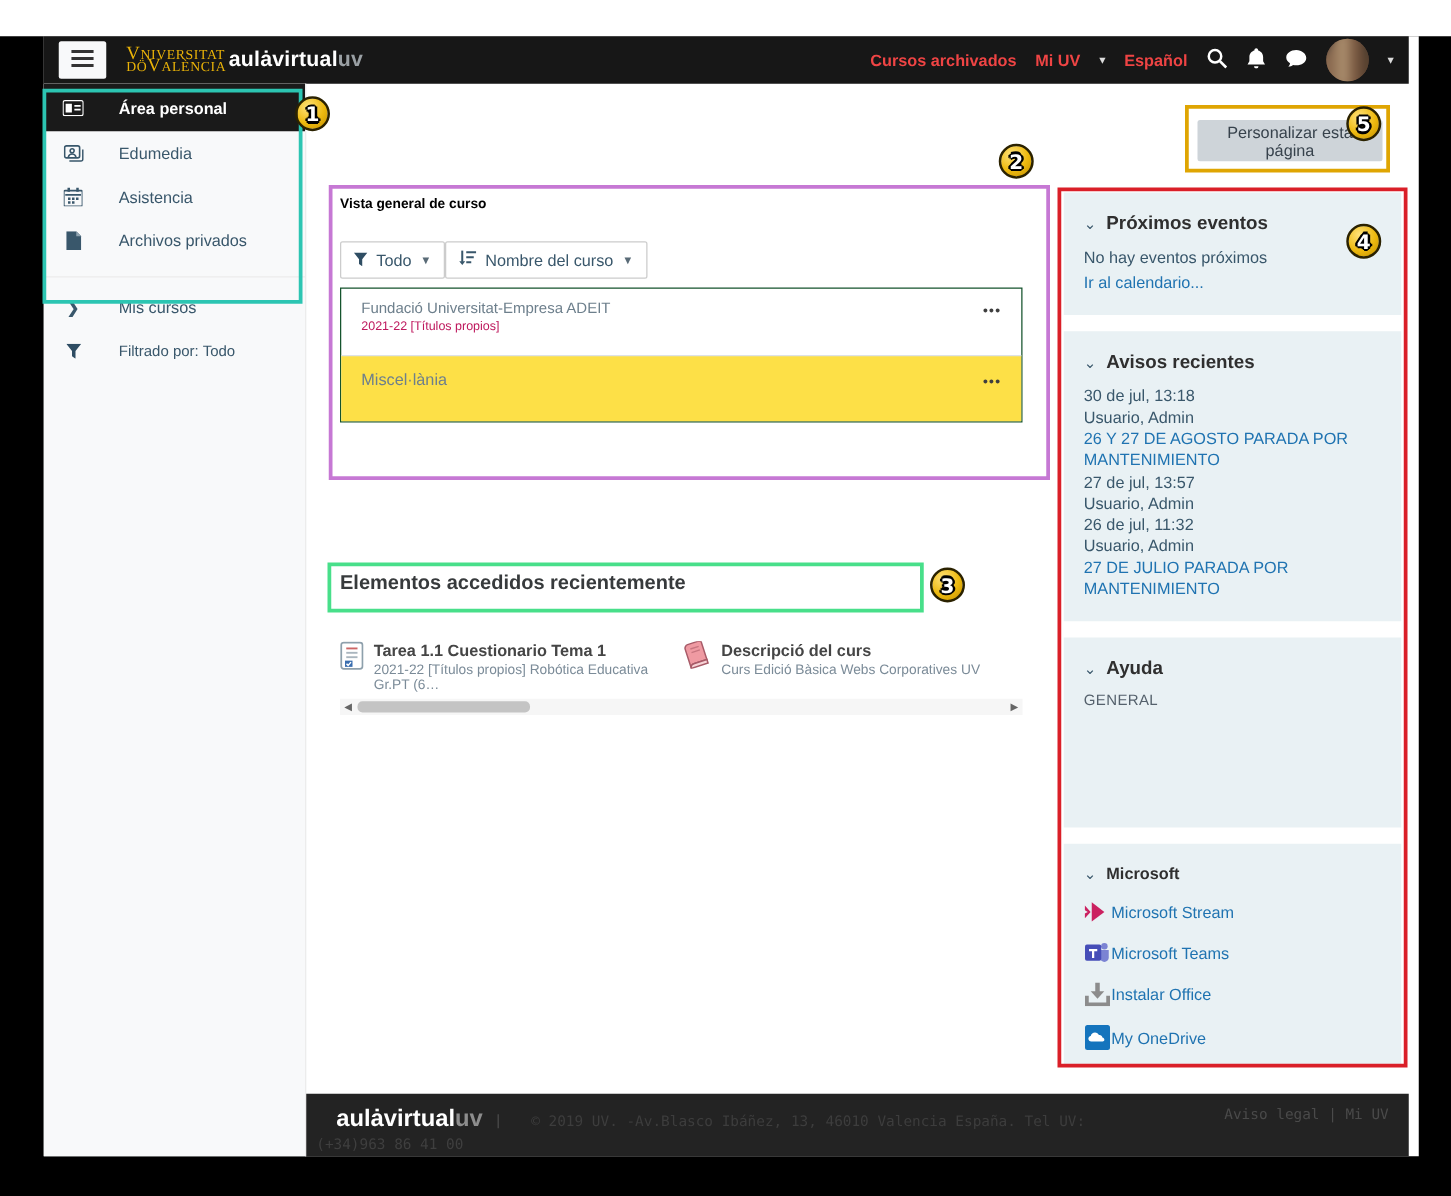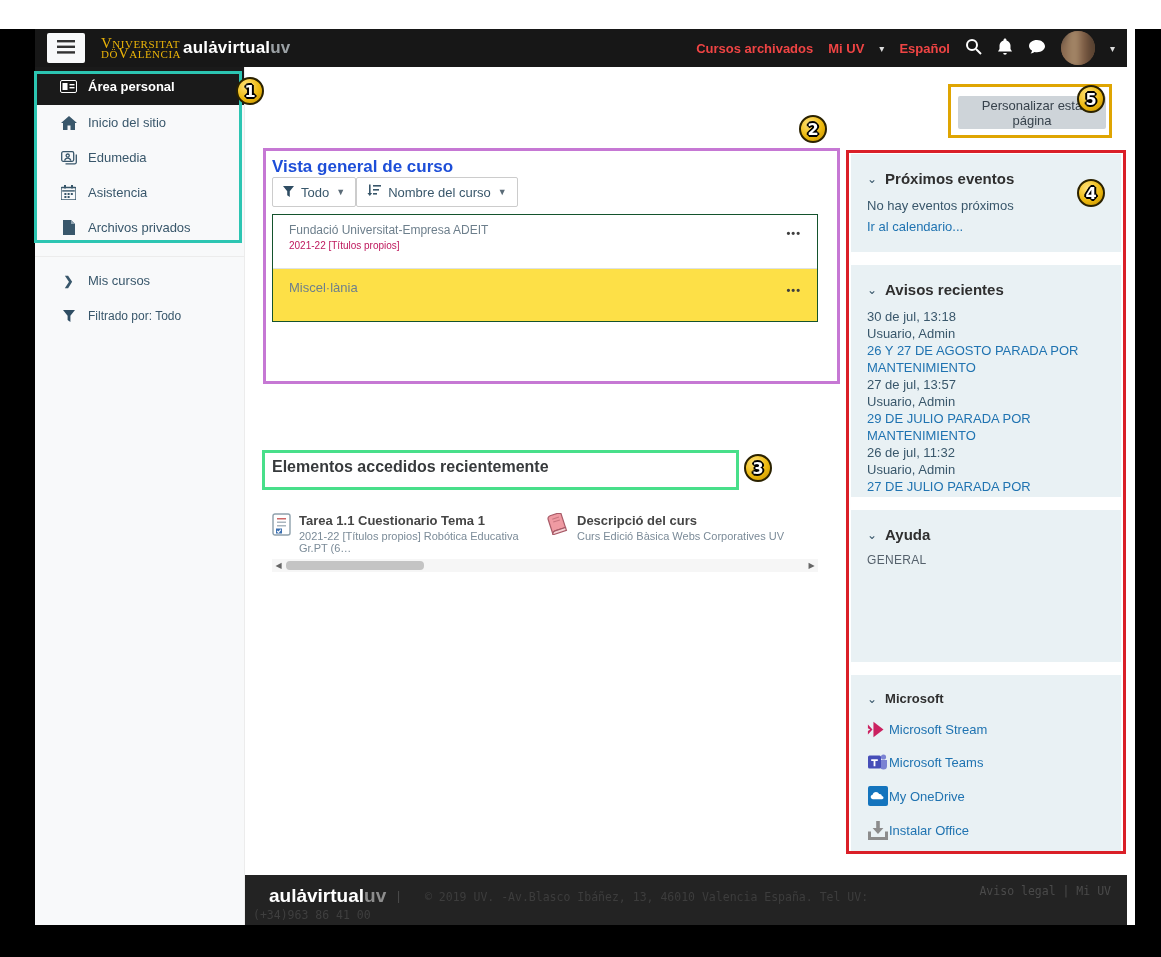--- a/index.html
+++ b/index.html
@@ -26,34 +26,34 @@
   .avatar .px { position:absolute; inset:-5px;
       background:
         linear-gradient(120deg,#2a2a2e 0 18%, transparent 18%),
         linear-gradient(250deg,#32322f 0 15%, transparent 15%),
         linear-gradient(90deg,#8a6a50 0 30%,#a78a6a 30% 55%,#7a5942 55% 75%,#55402f 75%);
       filter:blur(4px); }
 
   
   .sidebar { position:absolute; left:0; top:38px; width:210px; height:858px; background:#f8f9fa;
              border-right:1px solid #ececec; }
-  .nav-item { display:flex; align-items:center; gap:11px; height:35px; padding:0 25px;
+  .nav-item { display:flex; align-items:center; gap:28px; height:35px; padding:0 15px;
               color:#39576b; font-size:13px; cursor:pointer; }
   .nav-item.active { background:#1a1a1a; color:#fff; height:38px; font-weight:bold; }
   .nav-item .ic { width:17px; display:flex; justify-content:center; }
   .side-sep { height:12px; border-bottom:1px solid #ececec; margin-bottom:6px; }
   .nav-item.small { font-size:12px; }
 
   
   .personalize { position:absolute; left:923px; top:67px; width:148px; height:33px;
                  background:#ced4d9; border:none; border-radius:2px; color:#37424c; font-size:13px;
                  font-family:"Liberation Sans",sans-serif; cursor:pointer; }
 
   .course-overview { position:absolute; left:237px; top:128px; width:546px; }
-  .co-title { margin:0 0 0 0; font-size:17px; font-weight:bold; color:#1d4ed8; }
+  .co-title { margin:0 0 24px 0; font-size:11px; font-weight:bold; color:#000000; }
   .co-controls { display:flex; margin-bottom:7px; }
   .chipbtn { display:inline-flex; align-items:center; gap:7px; background:#fff; border:1px solid #ccc;
              border-radius:2px; padding:6px 10px; font-size:13px; color:#39576b; cursor:pointer;
              font-family:"Liberation Sans",sans-serif; }
   .chipbtn .caret { color:#5a6b77; font-size:9px; }
   .course-list { border:1px solid #14532d; }
   .course-row { height:53px; padding:8px 16px; display:flex; justify-content:space-between; align-items:flex-start; }
   .course-row + .course-row { border-top:1px solid #dde2e6; }
   .course-row.shaded { background:#fde047; padding-top:11px; }
   .c-cat { font-size:12px; color:#6d7f8c; margin:0 0 3px 0; }
@@ -190,28 +190,20 @@
               <rect x="0.5" y="0.5" width="16" height="12" rx="1.5" fill="none" stroke="#fff"></rect>
               <rect x="2.5" y="3" width="5" height="7" fill="#fff"></rect>
               <rect x="9.5" y="4" width="5" height="1.4" fill="#fff"></rect>
               <rect x="9.5" y="7" width="5" height="1.4" fill="#fff"></rect>
             </svg>
         </span>
         <span>Área personal</span>
       </div>
       <div class="nav-item">
         <span class="ic">
-          <svg width="16" height="14" viewBox="0 0 16 14" fill="#39576b">
-              <path d="M8 0 0 7h2v7h4.5V9.5h3V14H14V7h2z"></path>
-            </svg>
-        </span>
-        <span>Inicio del sitio</span>
-      </div>
-      <div class="nav-item">
-        <span class="ic">
           <svg width="16" height="14" viewBox="0 0 16 14" fill="none" stroke="#39576b" stroke-width="1.3">
               <rect x="0.7" y="0.7" width="12" height="9.6" rx="1.5"></rect>
               <circle cx="6.7" cy="4.6" r="1.6"></circle>
               <path d="M3.6 9.6c.5-1.6 1.7-2.4 3.1-2.4s2.6.8 3.1 2.4"></path>
               <path d="M15.3 3.5v7.8a1.5 1.5 0 0 1-1.5 1.5H4.5"></path>
             </svg>
         </span>
         <span>Edumedia</span>
       </div>
       <div class="nav-item">
@@ -360,21 +352,20 @@
       <div class="block" style="height:232px;">
         <div class="blk-head">
           <span class="chev">⌄</span>
           <span>Avisos recientes</span>
         </div>
         <p class="ann-line meta" style="color:#39576b">30 de jul, 13:18</p>
         <p class="ann-line" style="color:#39576b">Usuario, Admin</p>
         <a class="blink" style="line-height:17px">26 Y 27 DE AGOSTO PARADA POR MANTENIMIENTO</a>
         <p class="ann-line" style="color:#39576b">27 de jul, 13:57</p>
         <p class="ann-line" style="color:#39576b">Usuario, Admin</p>
-        <a class="blink">29 DE JULIO PARADA POR MANTENIMIENTO</a>
         <p class="ann-line" style="color:#39576b">26 de jul, 11:32</p>
         <p class="ann-line" style="color:#39576b">Usuario, Admin</p>
         <a class="blink">27 DE JULIO PARADA POR MANTENIMIENTO</a>
         <br>
         
       </div>
 
       <div class="block" style="height:152px;">
         <div class="blk-head">
           <span class="chev">⌄</span>
@@ -400,41 +391,41 @@
         <div class="ms-item">
           <span class="mic">
             <svg width="20" height="18" viewBox="0 0 20 18">
                 <circle cx="15.5" cy="4" r="2.6" fill="#7b83d3"></circle>
                 <path d="M12 7h7v6a3.5 3.5 0 0 1-7 0z" fill="#7b83d3"></path>
                 <rect x="0" y="2.5" width="13" height="13" rx="1.5" fill="#464eb8"></rect>
                 <path d="M3.2 6.2h6.6v1.7H7.4v5.4H5.6V7.9H3.2z" fill="#fff"></path>
               </svg>
           </span>
           <a class="blink">Microsoft Teams</a>
-        </div>
-        <div class="ms-item">
-          <span class="mic">
-            <svg width="20" height="20" viewBox="0 0 20 20">
-                <rect width="20" height="20" rx="2" fill="#1474bd"></rect>
-                <path d="M5 13.2c-1.3 0-2.3-1-2.3-2.2 0-1.1.8-2 1.9-2.2.3-1.6 1.7-2.8 3.4-2.8 1.4 0 2.6.8 3.1 2 .2 0 .3-.1.5-.1 1.2 0 2.2.9 2.3 2.1.9.1 1.6.9 1.6 1.8 0 .8-.6 1.4-1.4 1.4z" fill="#fff"></path>
-              </svg>
-          </span>
-          <a class="blink">My OneDrive</a>
         </div>
         <div class="ms-item">
           <span class="mic">
             <svg width="20" height="19" viewBox="0 0 20 19">
                 <g fill="#8c8c8c">
                   <rect x="8.2" y="0" width="3.6" height="8"></rect>
                   <path d="M10 13 4.6 7h10.8z"></path>
                   <path d="M0 10.5h3v5.5h14v-5.5h3V19H0z"></path>
                 </g>
               </svg>
           </span>
           <a class="blink">Instalar Office</a>
+        </div>
+        <div class="ms-item">
+          <span class="mic">
+            <svg width="20" height="20" viewBox="0 0 20 20">
+                <rect width="20" height="20" rx="2" fill="#1474bd"></rect>
+                <path d="M5 13.2c-1.3 0-2.3-1-2.3-2.2 0-1.1.8-2 1.9-2.2.3-1.6 1.7-2.8 3.4-2.8 1.4 0 2.6.8 3.1 2 .2 0 .3-.1.5-.1 1.2 0 2.2.9 2.3 2.1.9.1 1.6.9 1.6 1.8 0 .8-.6 1.4-1.4 1.4z" fill="#fff"></path>
+              </svg>
+          </span>
+          <a class="blink">My OneDrive</a>
         </div>
       </div>
     </aside>
 
     <footer class="footer">
       <div class="f-brand">
         <span>aulȧvirtual</span><span class="sfx">uv</span>
       </div>
       <span class="f-sep">|</span>
       <span class="f-copy">© 2019 UV. -Av.Blasco Ibáñez, 13, 46010 Valencia España. Tel UV:</span>

